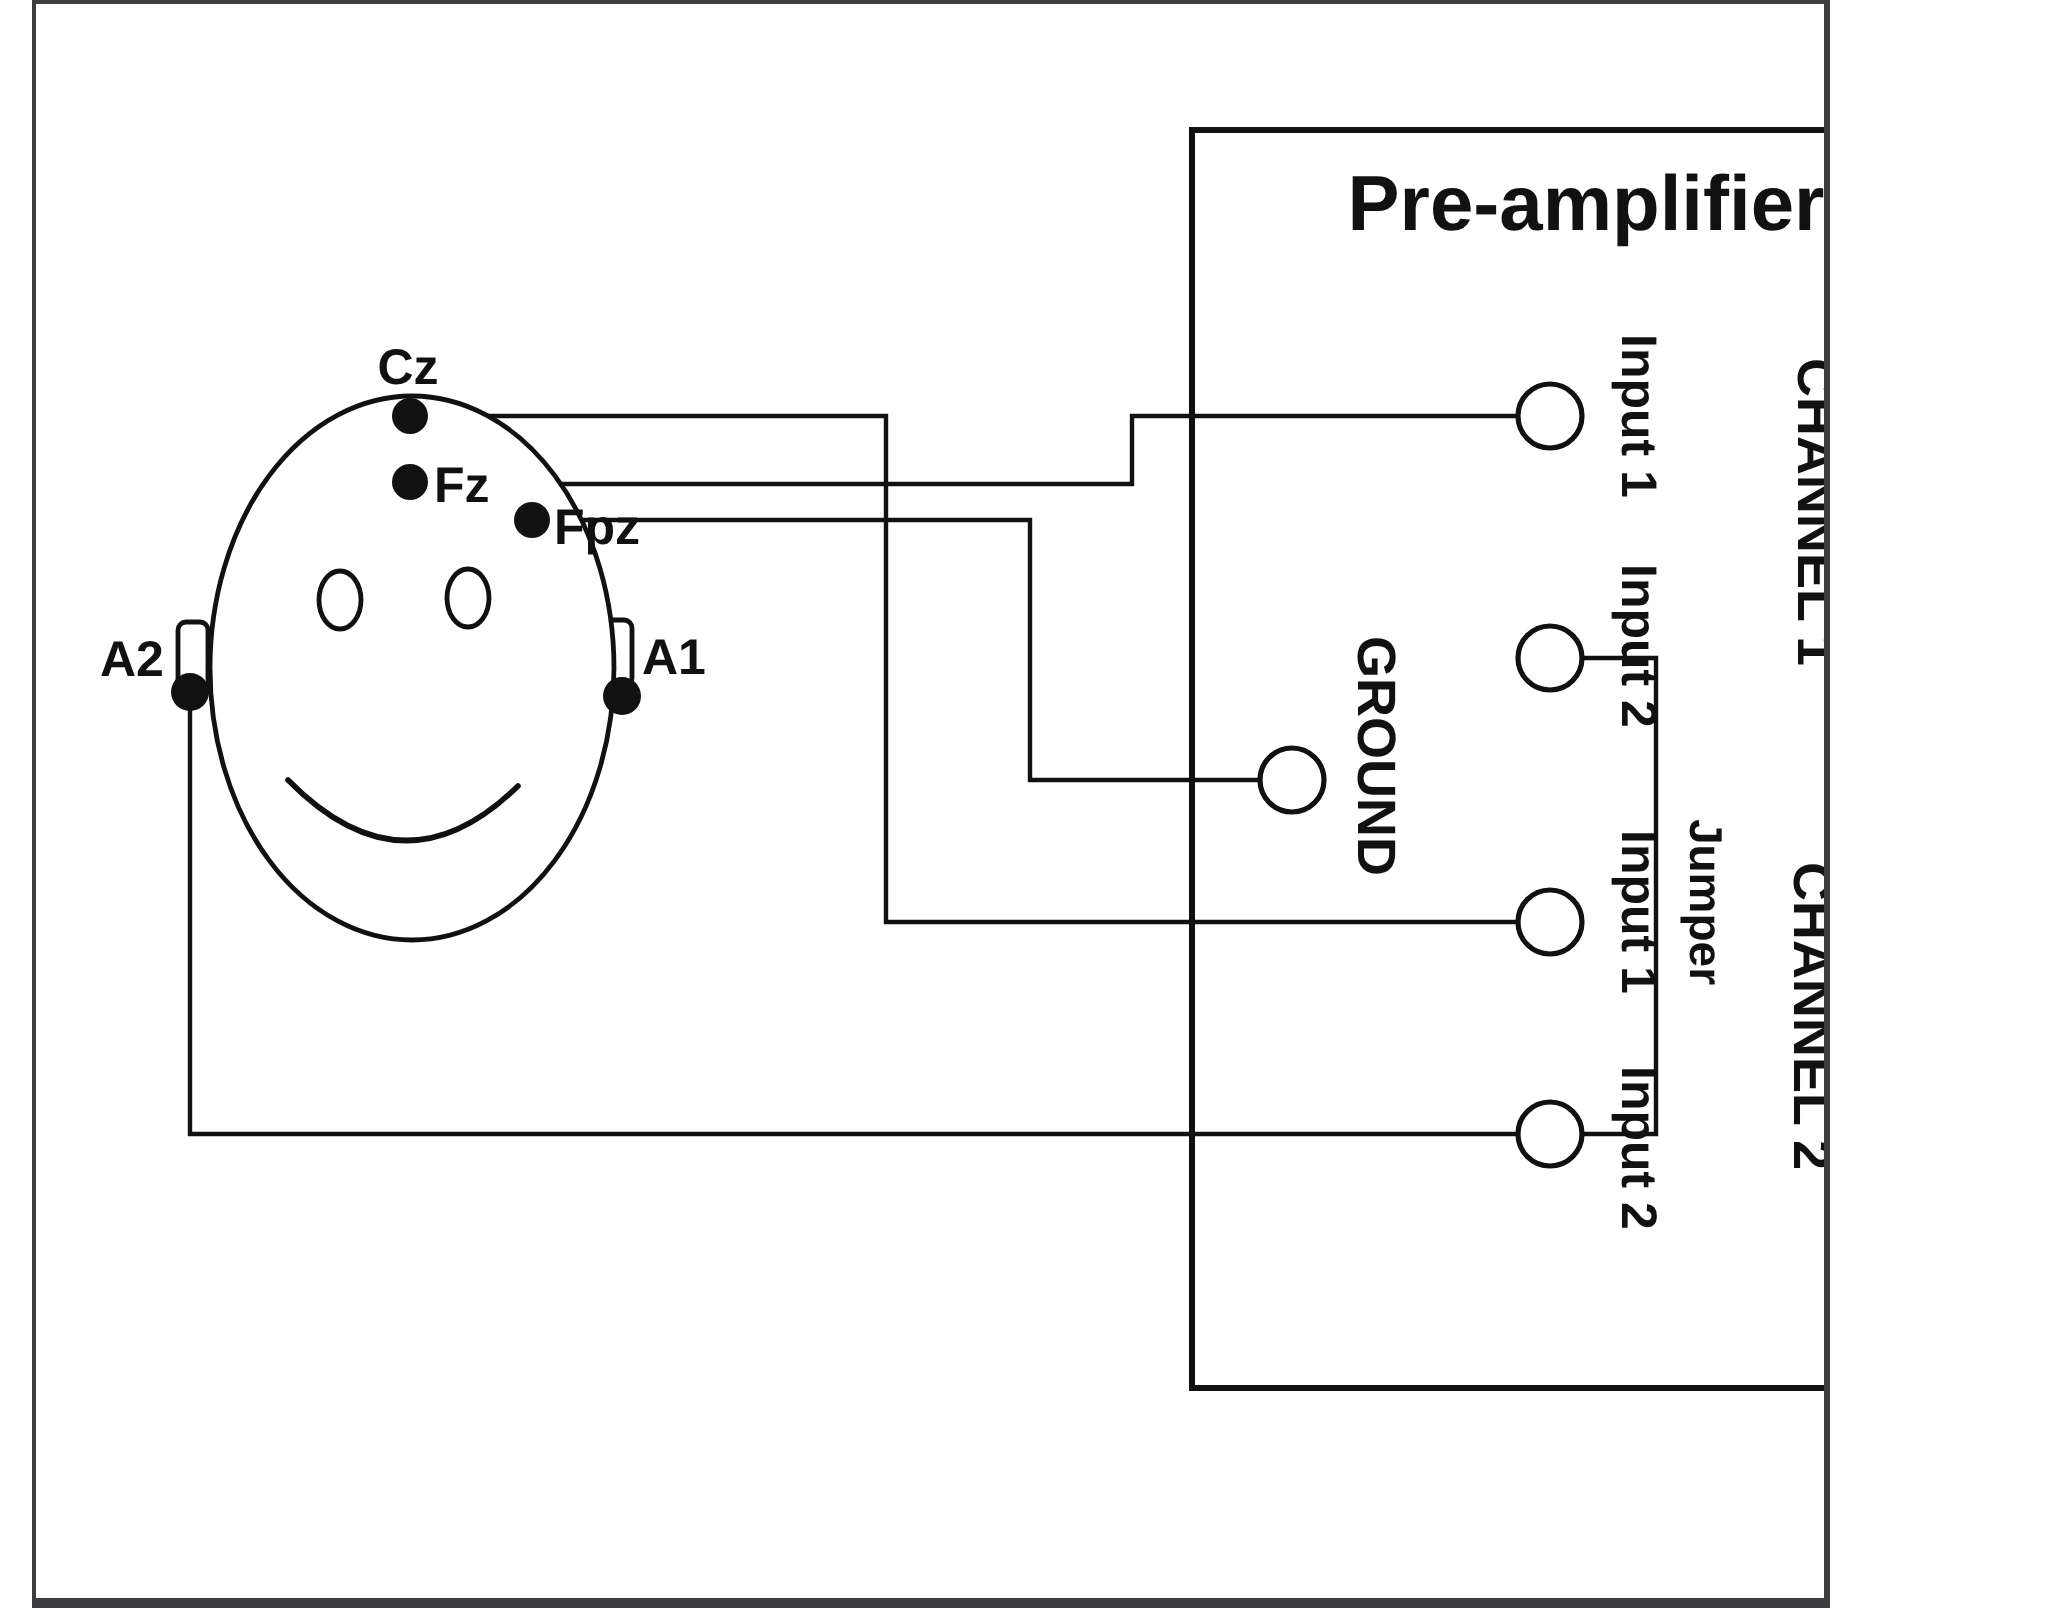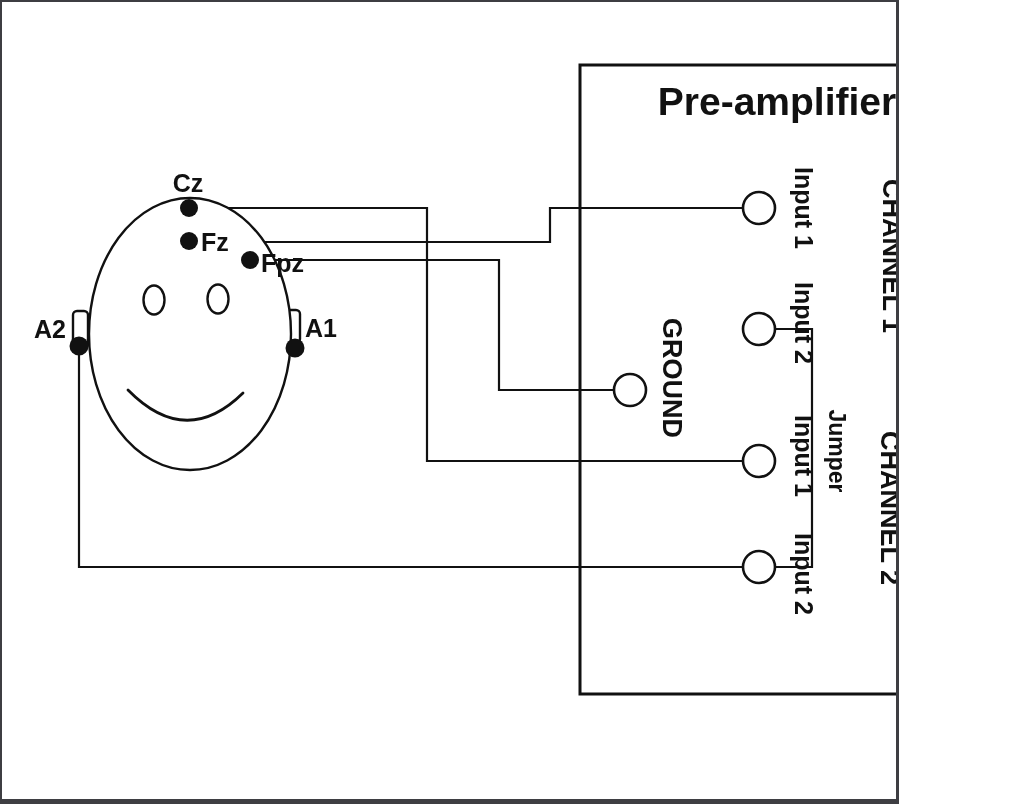--- a/index.html
+++ b/index.html
@@ -12,20 +12,21 @@
     position: relative;
     width: 899px;
     height: 804px;
     background: #ffffff;
     box-sizing: border-box;
     border-top: 2px solid #3e3e42;
     border-left: 2px solid #3e3e42;
     border-right: 3px solid #3e3e42;
     border-bottom: 5px solid #3e3e42;
     overflow: hidden;
+    margin-left: 16px;
   }
   svg text {
     font-family: "Liberation Sans", sans-serif;
     font-weight: 700;
     fill: #111111;
   }
   .wire { stroke: #111111; stroke-width: 2.2; fill: none; }
   .outline { stroke: #111111; fill: #ffffff; }
   .dot { fill: #111111; stroke: none; }
 </style>

